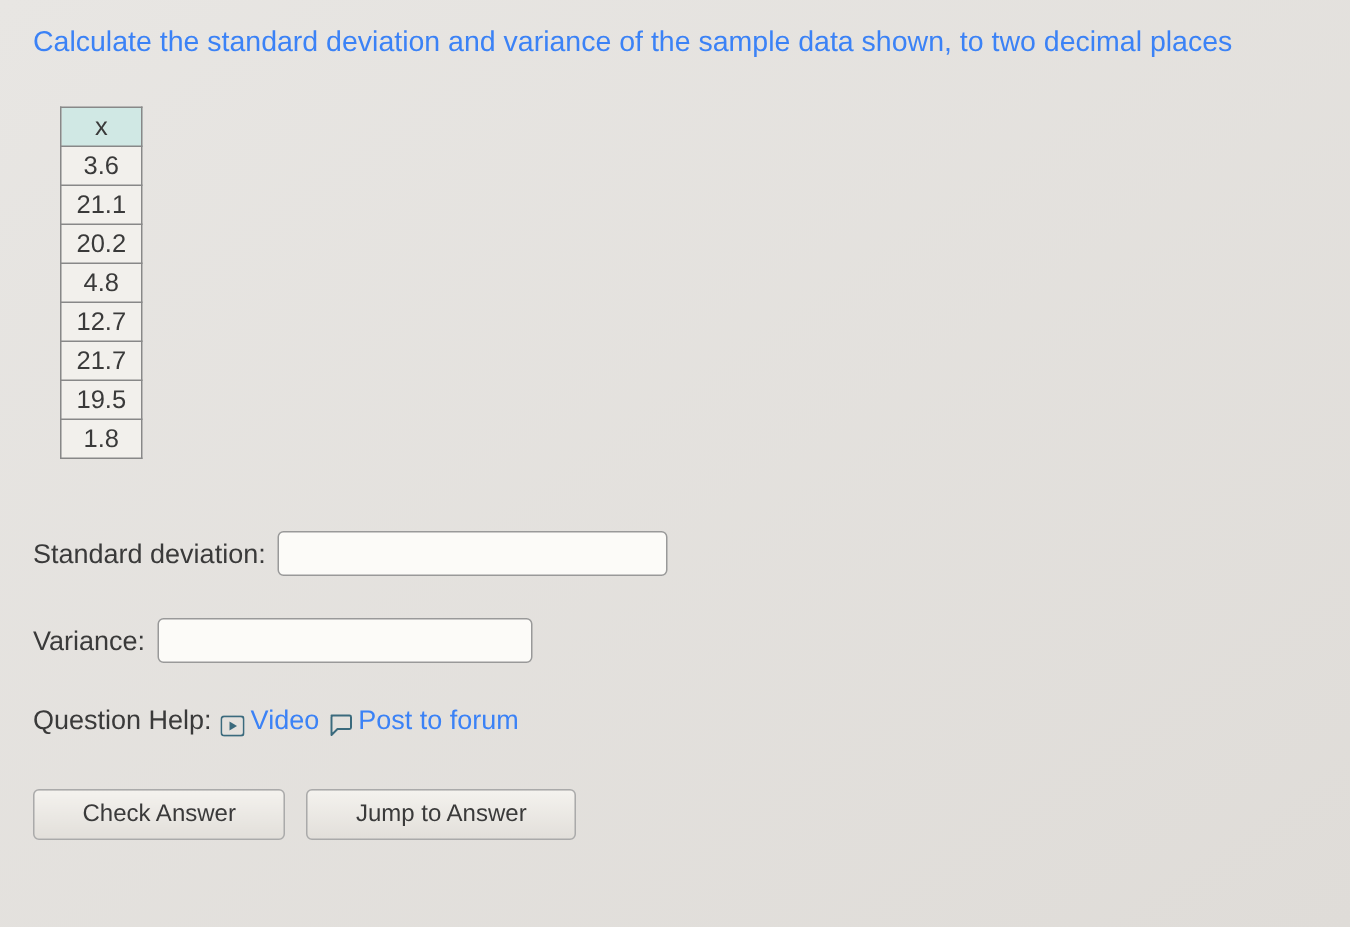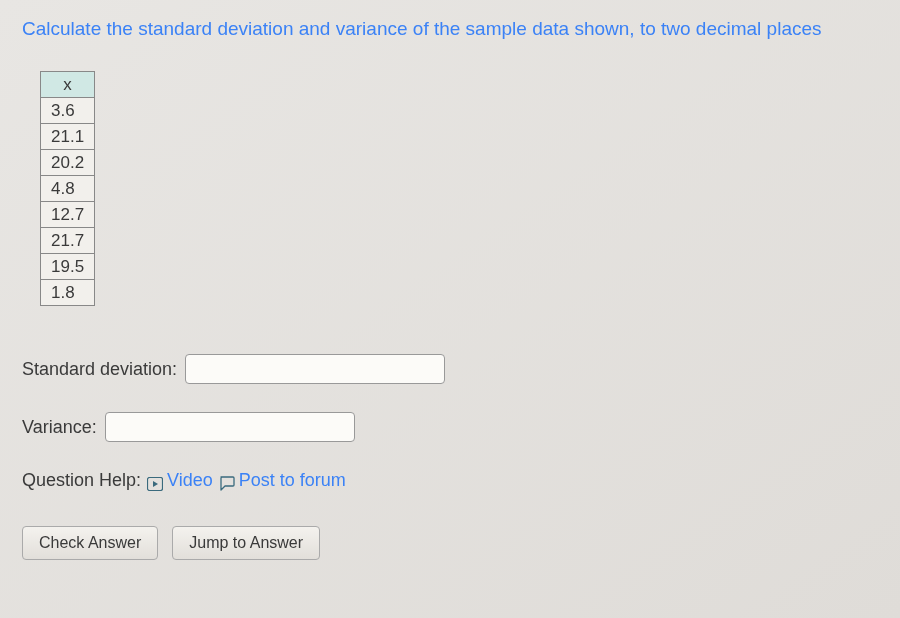--- a/index.html
+++ b/index.html
@@ -24,21 +24,21 @@
     .data-table {
       border-collapse: collapse;
       margin-left: 18px;
       margin-bottom: 48px;
     }
     .data-table th,
     .data-table td {
       border: 1px solid #888;
       padding: 2px 10px;
       font-size: 17px;
-      text-align: left;
+      text-align: center;
       min-width: 48px;
       height: 26px;
       background: #f2f0ec;
     }
     .data-table th {
       background: #d0e8e4;
       text-align: center;
       font-weight: normal;
       font-style: normal;
     }
@@ -85,21 +85,21 @@
       justify-content: center;
     }
     .button-row {
       display: flex;
       gap: 14px;
     }
     .btn {
       border: 1px solid #aaa;
       background: linear-gradient(#f4f2ee, #e2dfda);
       border-radius: 4px;
-      padding: 7px 16px;
+      padding: 7px 32px;
       font-size: 16px;
       color: #3a3a3a;
       cursor: pointer;
     }
   </style>
 </head>
 <body>
 
 <div class="question-text">Calculate the standard deviation and variance of the sample data shown, to two decimal places</div>
 

